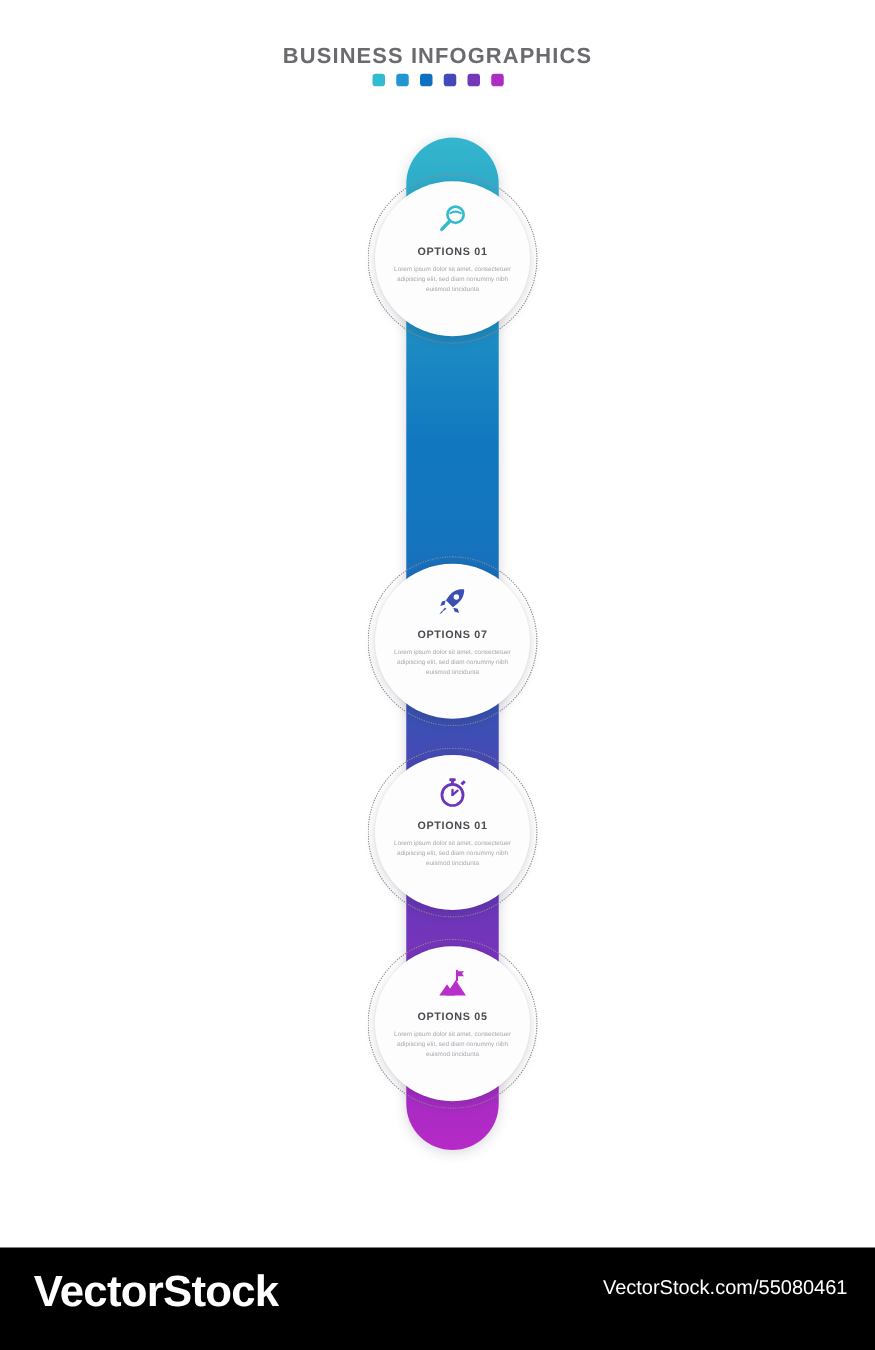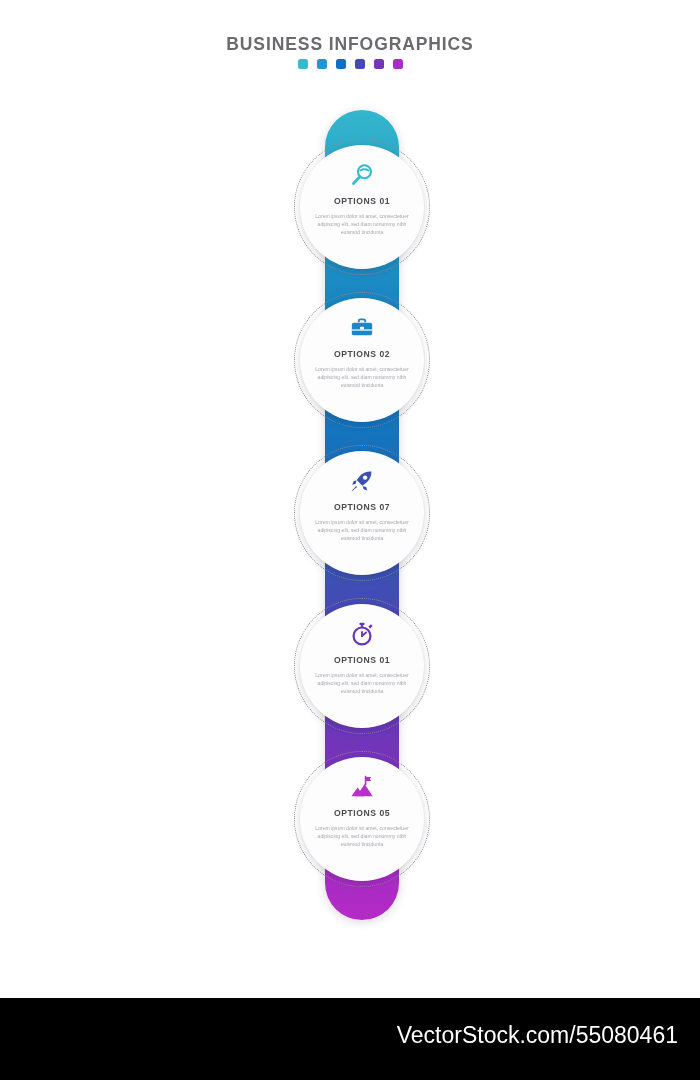--- a/index.html
+++ b/index.html
@@ -168,21 +168,21 @@
     font-size: 35px;
     font-weight: bold;
     color: #ffffff;
     letter-spacing: -0.6px;
     font-family: "Liberation Sans", sans-serif;
   }
   #watermark-url {
     position: absolute;
     right: 22px;
     top: 24px;
-    font-size: 23px;
+    font-size: 16px;
     color: #ffffff;
     letter-spacing: 0px;
     font-family: "Liberation Sans", sans-serif;
   }
 </style>
 </head>
 <body>
 
 <div id="header">
   <div id="page-title">BUSINESS INFOGRAPHICS</div>
@@ -206,35 +206,20 @@
           <svg viewBox="0 0 32 32" xmlns="http://www.w3.org/2000/svg">
             <circle cx="19" cy="12" r="8" fill="none" stroke="#33bccd" stroke-width="2.6"></circle>
             <path d="M13.4 18.2 L5.5 26.5" stroke="#33bccd" stroke-width="3.4" stroke-linecap="round"></path>
             <path d="M14 10.5 q5 -3.2 10 0" fill="none" stroke="#33bccd" stroke-width="2.2" stroke-linecap="round"></path>
           </svg>
         </span>
         <div class="step-label">OPTIONS 01</div>
         <div class="step-desc">Lorem ipsum dolor sit amet, consectetuer adipiscing elit, sed diam nonummy nibh euismod tincidunta</div>
       </div>
     </div>
-    <div class="step" style="top: 290px;">
-      <div class="step-ring"></div>
-      <div class="step-disc">
-        <span class="step-icon">
-          <svg viewBox="0 0 32 32" xmlns="http://www.w3.org/2000/svg">
-            <path d="M12 9 v-1.5 a2 2 0 0 1 2 -2 h4 a2 2 0 0 1 2 2 V9" fill="none" stroke="#1b86cc" stroke-width="2.2"></path>
-            <rect x="3.5" y="9.5" width="25" height="15.5" rx="2.4" fill="#1b86cc"></rect>
-            <rect x="13.6" y="14.5" width="4.8" height="3.4" rx="0.8" fill="#ffffff"></rect>
-            <path d="M3.5 18.5 h25" stroke="#ffffff" stroke-width="1.5"></path>
-          </svg>
-        </span>
-        <div class="step-label">OPTIONS 02</div>
-        <div class="step-desc">Lorem ipsum dolor sit amet, consectetuer adipiscing elit, sed diam nonummy nibh euismod tincidunta</div>
-      </div>
-    </div>
     <div class="step" style="top: 443px;">
       <div class="step-ring"></div>
       <div class="step-disc">
         <span class="step-icon">
           <svg viewBox="0 0 32 32" xmlns="http://www.w3.org/2000/svg">
             <path d="M27.5 4.3 c-6.4 -0.8 -11.4 2 -14.6 6.1 l-3.4 4.5 6.9 6.9 4.4 -3.4 c4.2 -3.2 7 -8.2 6.7 -14.1 z" fill="#3c4fb5"></path>
             <circle cx="19.8" cy="11.8" r="2.7" fill="#ffffff"></circle>
             <path d="M9.2 15.2 l-3.6 1.1 -1.6 4.4 4.2 -1.2 z" fill="#3c4fb5"></path>
             <path d="M16.8 22.4 l1.2 3.6 4.4 1.6 -1.2 -4.2 z" fill="#3c4fb5"></path>
             <path d="M8.6 22.2 l-4.2 5.4 5.6 -4.1 z" fill="#3c4fb5"></path>
@@ -273,14 +258,15 @@
             <path d="M10.6 16.6 L18.2 27.5 H3.0 z" fill="#b630c9"></path>
           </svg>
         </span>
         <div class="step-label">OPTIONS 05</div>
         <div class="step-desc">Lorem ipsum dolor sit amet, consectetuer adipiscing elit, sed diam nonummy nibh euismod tincidunta</div>
       </div>
     </div>
   </div>
 
 <div id="watermark-bar">
+  <div id="watermark-logo">VectorStock</div>
   <div id="watermark-url">VectorStock.com/55080461</div>
 </div>
 
 </body></html>

